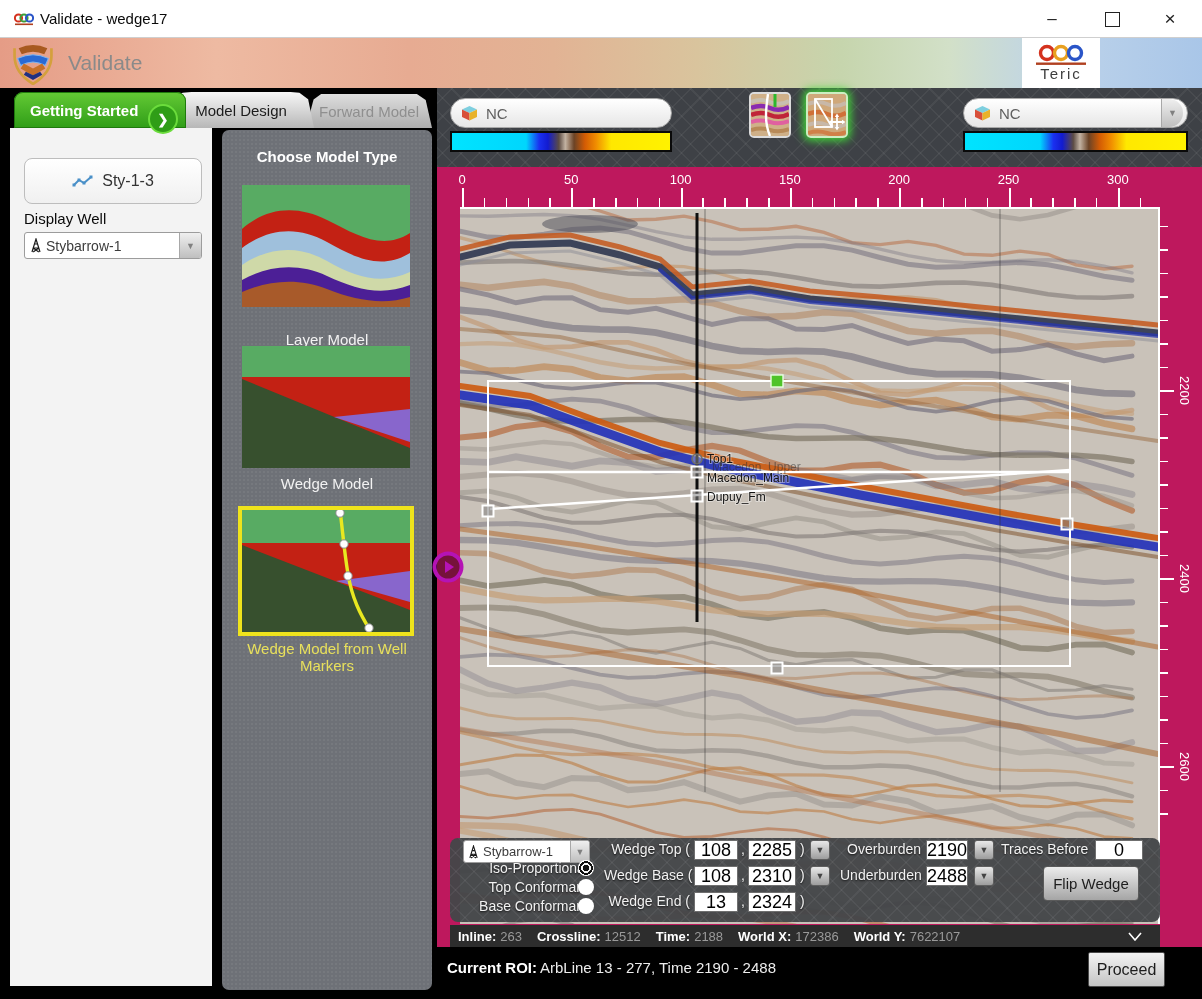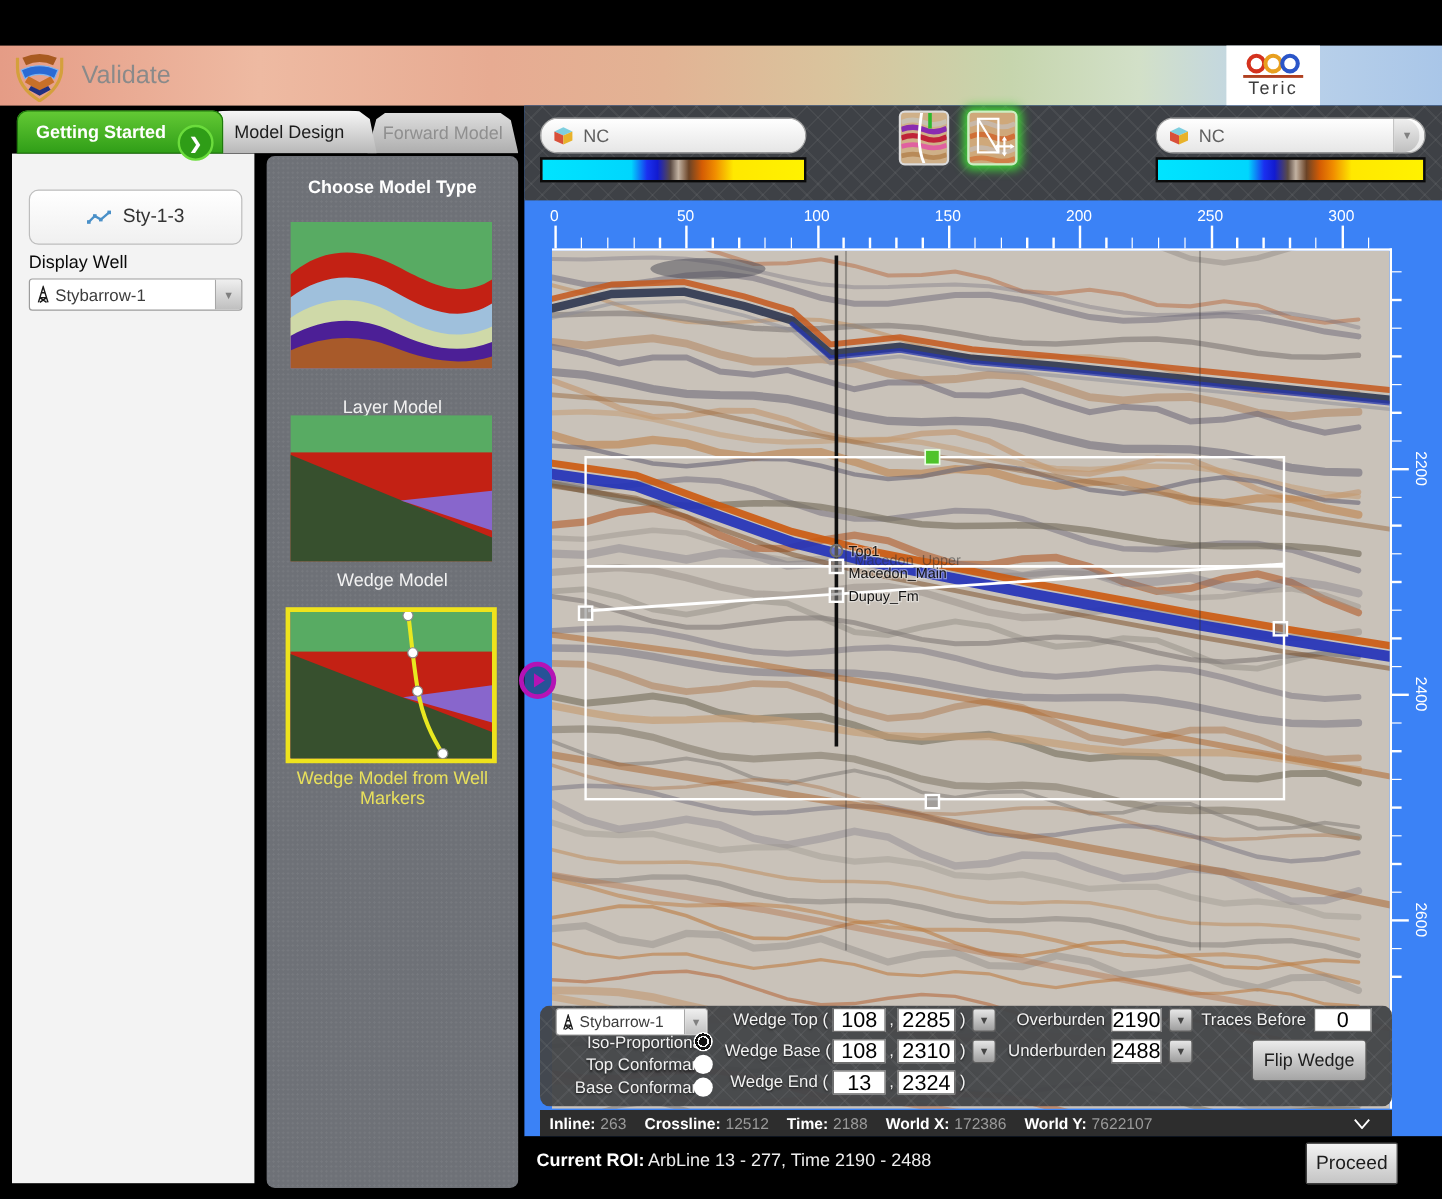--- a/index.html
+++ b/index.html
@@ -34,21 +34,21 @@
   
   #modelpanel{left:222px;top:130px;width:210px;height:860px;background-color:#6e7177;border-radius:7px;
     background-image:radial-gradient(rgba(255,255,255,.055) 1px,transparent 1px);background-size:4px 4px;}
   #mptitle{left:0;top:18px;width:210px;text-align:center;font-size:15px;font-weight:bold;color:#fff;}
   .thumb{left:20px;width:168px;height:122px;}
   .thumb svg{display:block;}
   .thumblabel{left:0;width:210px;text-align:center;font-size:15px;color:#f2f2f2;}
   #thumb3wrap{left:16px;top:376px;width:168px;height:122px;border:4px solid #efe31c;}
   #lbl3{color:#e8e05c;line-height:17px;}
   
-  #main{left:437px;top:88px;width:765px;height:859px;background:#3b82f6;}
+  #main{left:437px;top:88px;width:765px;height:859px;background:#be185d;}
   .hatch{background-color:#3e4146;background-image:repeating-linear-gradient(45deg,rgba(255,255,255,.05) 0 1.5px,transparent 1.5px 13px),repeating-linear-gradient(-45deg,rgba(255,255,255,.05) 0 1.5px,transparent 1.5px 13px);}
   #toolstrip{left:0;top:0;width:765px;height:79px;}
   .pill{height:30px;background:linear-gradient(#ffffff,#e6e6e6);border:1px solid #a8a8a8;border-radius:15px;display:flex;align-items:center;padding:0 4px 0 10px;box-sizing:border-box;gap:8px;}
   .pill .nc{color:#5f5f5f;font-size:15px;}
   #pill-left{left:13px;top:10px;width:222px;}
   #pill-right{left:526px;top:10px;width:225px;}
   #pill-right .arrowbox{border-radius:0 14px 14px 0;}
   .cbar{height:21px;border:2px solid #0a0a0a;box-sizing:border-box;
     background:linear-gradient(90deg,#00e4ff 0%,#00d6fd 34%,#1a30f0 40%,#121bd0 44%,#5c4c44 49%,#c2b2a2 52%,#6b4326 56%,#d45c04 61%,#f08c00 66%,#ffe800 73%,#fff200 100%);}
   #cbar-left{left:13px;top:43px;width:222px;}
@@ -88,20 +88,34 @@
   #roibar{left:0;top:859px;width:765px;height:52px;background:#000;}
   #roilabel{left:10px;top:12px;font-size:15px;font-weight:bold;color:#fff;text-align:center;}
   #roival{left:103px;top:12px;font-size:15px;color:#ededed;}
   #proceed{left:651px;top:5px;width:75px;height:33px;background:linear-gradient(#f3f3f3,#c4c4c4);border:1px solid #4a4a4a;border-radius:2px;font-size:16px;color:#1c1c1c;display:flex;align-items:center;justify-content:center;}
 </style>
 </head>
 <body>
 
 <div id="app">
 
+  <div id="titlebar" class="abs">
+    <svg class="abs" style="left:14px;top:11px" width="20" height="16" viewBox="0 0 20 16">
+      <circle cx="4.5" cy="7" r="3.6" fill="none" stroke="#d4321e" stroke-width="2"></circle>
+      <circle cx="10" cy="7" r="3.6" fill="none" stroke="#3a9e3a" stroke-width="2"></circle>
+      <circle cx="15.5" cy="7" r="3.6" fill="none" stroke="#2a55c8" stroke-width="2"></circle>
+      <rect x="1" y="12.5" width="18" height="1.6" fill="#b04020"></rect>
+    </svg>
+    <span id="titletext" class="abs">Validate - wedge17</span>
+    <div class="winbtn abs" style="left:1032px">–</div>
+    <div class="winbtn abs" style="left:1092px">
+      <div style="width:13px;height:13px;border:1.5px solid #222"></div>
+    </div>
+    <div class="winbtn abs" style="left:1150px;font-size:19px">×</div>
+  </div>
 
   <div id="header" class="abs">
     <svg class="abs" style="left:10px;top:4px" width="46" height="43" viewBox="0 0 44 42">
       <path d="M4,6 L4,14 Q4,30 22,41 Q40,30 40,14 L40,6" fill="none" stroke="#d4a03c" stroke-width="2.6"></path>
       <path d="M8,6 Q22,0 36,6 L33,12 Q22,7 11,12 Z" fill="#a85a20"></path>
       <path d="M7,16 Q22,9 37,16 L34,23 Q22,16 10,23 Z" fill="#2a6ad4" stroke="#7db4f0" stroke-width="1"></path>
       <path d="M10,26 L22,33 L34,26 L31,21 L22,26 L13,21 Z" fill="#c87028"></path>
       <path d="M13,32 L22,37 L31,32 L29,29 L22,32.5 L15,29 Z" fill="#203080"></path>
     </svg>
     <span id="appname" class="abs">Validate</span>

